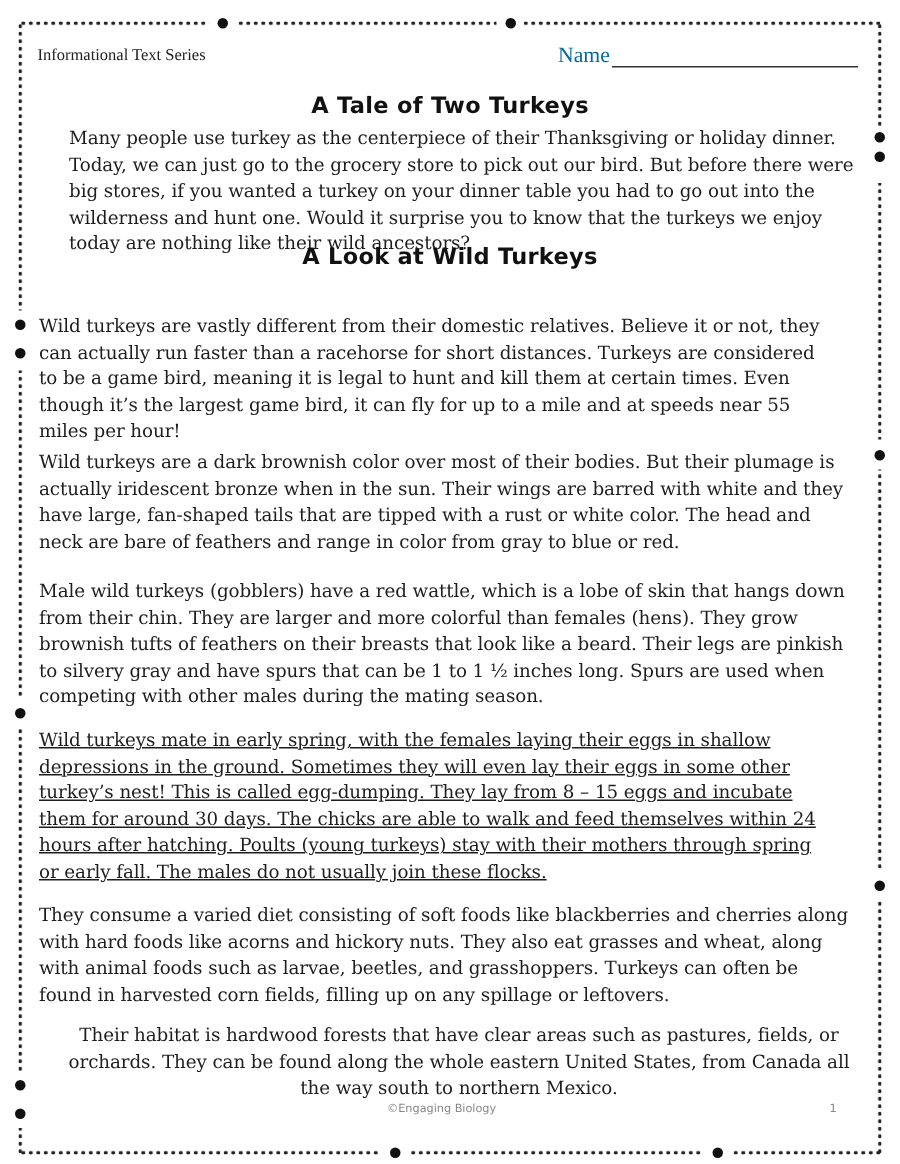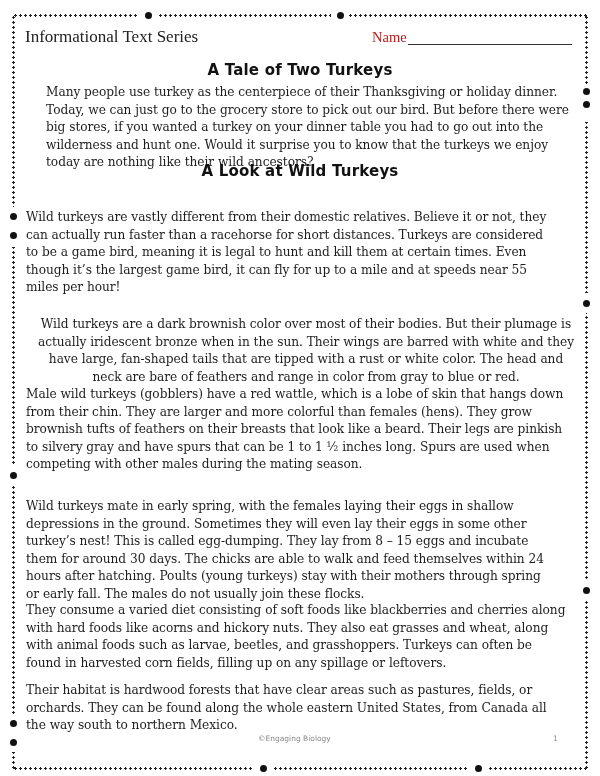--- a/index.html
+++ b/index.html
@@ -4,36 +4,36 @@
 <style>
   * { box-sizing: border-box; margin: 0; padding: 0; }
   html, body { width: 600px; height: 776px; background: #ffffff; overflow: hidden; }
   body { position: relative; font-family: "DejaVu Serif", "Liberation Serif", serif; color: #1a1a1a; }
   .edge { position: absolute; }
   .edge.top, .edge.bottom { height: 3px; background-image: radial-gradient(circle, #222 1.1px, transparent 1.3px); background-size: 5px 3px; background-repeat: repeat-x; }
   .edge.left, .edge.right { width: 3px; background-image: radial-gradient(circle, #222 1.1px, transparent 1.3px); background-size: 3px 5px; background-repeat: repeat-y; }
   .bigdot { position: absolute; width: 7px; height: 7px; border-radius: 50%; background: #111; }
   .gapmask { position: absolute; background: #fff; }
 
-  .hdr-left { position: absolute; left: 25px; top: 29px; font-family: "Liberation Serif", serif; font-size: 17px; line-height: 16px; color: #222; }
-  .hdr-right { position: absolute; left: 372px; top: 29px; font-family: "Liberation Serif", serif; font-size: 14.5px; line-height: 16px; color: #b91c1c; display: flex; align-items: flex-end; }
+  .hdr-left { position: absolute; left: 25px; top: 29px; font-family: "Liberation Serif", serif; font-size: 11px; line-height: 16px; color: #222; }
+  .hdr-right { position: absolute; left: 372px; top: 29px; font-family: "Liberation Serif", serif; font-size: 14.5px; line-height: 16px; color: #0369a1; display: flex; align-items: flex-end; }
   .name-line { display: inline-block; width: 164px; border-bottom: 1px solid #333; height: 14px; margin-left: 1px; }
 
   .title { position: absolute; left: 0; width: 600px; text-align: center; font-family: "DejaVu Sans", sans-serif; font-weight: bold; font-size: 15px; color: #111; letter-spacing: 0.2px; }
   .t1 { top: 61px; }
   .t2 { top: 162px; }
 
   .para { position: absolute; left: 26px; width: 560px; font-family: "DejaVu Serif", serif; font-size: 12.2px; line-height: 17.6px; color: #1d1d1d; white-space: pre-line; letter-spacing: -0.05px; }
   .p0 { top: 84px; margin-left: 20px; }
   .p1 { top: 209px; }
-  .p2 { top: 316px; text-align: center; }
+  .p2 { top: 300px; }
   .p3 { top: 386px; }
-  .p4 { top: 498px; }
+  .p4 { top: 485px; text-decoration: underline; }
   .p5 { top: 602px; }
-  .p6 { top: 682px; }
+  .p6 { top: 682px; text-align: center; }
 
   .footer { position: absolute; top: 734px; left: 0; width: 600px; font-family: "DejaVu Sans", sans-serif; font-size: 7.5px; color: #888; }
   .copyright { position: absolute; left: 258px; }
   .pagenum { position: absolute; left: 553px; }
 </style>
 </head>
 <body>
 
 <div>
   <div class="edge top" style="left:13px; top:14px; width:574px;"></div>

